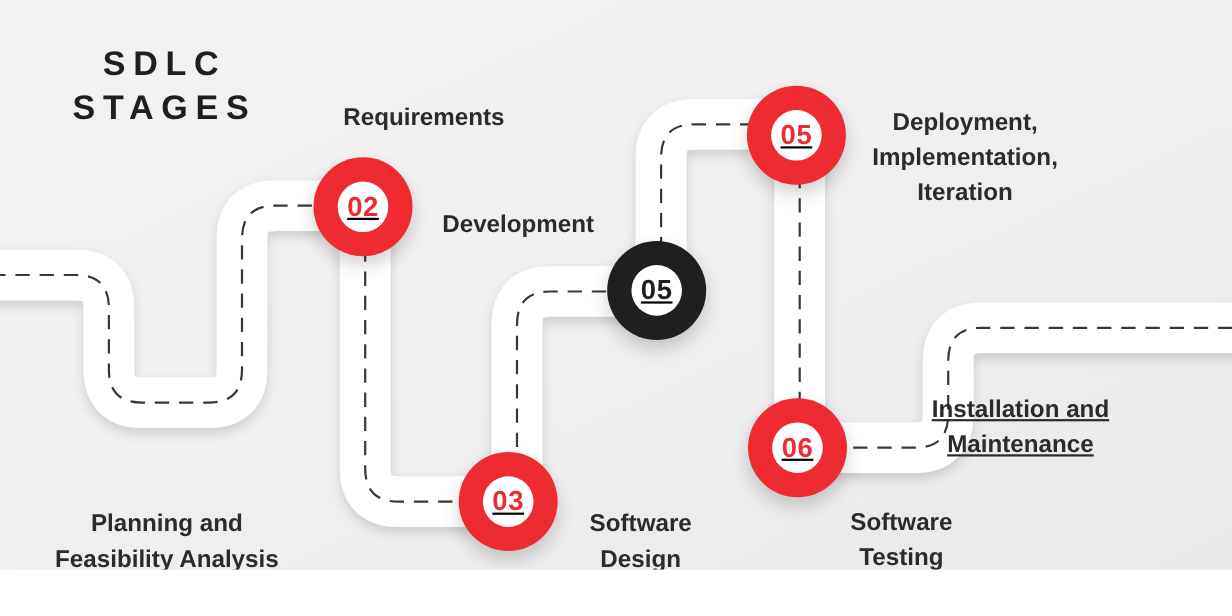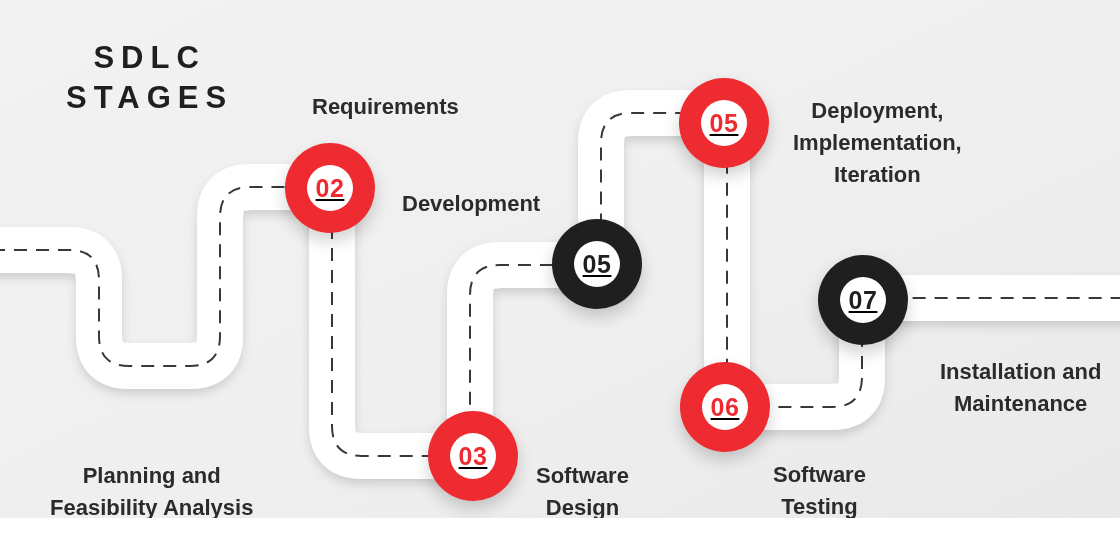--- a/index.html
+++ b/index.html
@@ -73,41 +73,41 @@
   .node-num {
     font-size: 25px;
     font-weight: 700;
     letter-spacing: 0.5px;
   }
   .node--black .node-num { color: var(--circle-black); }
   .node--red   .node-num { color: var(--accent-red); }
 
   .node-1 { left: 169px; top: 318px; }
   .node-2 { left: 285px; top: 143px; }
-  .node-3 { left: 428px; top: 411px; }
+  .node-3 { left: 417px; top: 411px; }
   .node-4 { left: 552px; top: 219px; }
   .node-5 { left: 679px; top:  78px; }
   .node-6 { left: 680px; top: 362px; }
   .node-7 { left: 818px; top: 255px; }
 
   .label {
     position: absolute;
     font-size: 22px;
     font-weight: 700;
     line-height: 32px;
     color: var(--label-text);
     white-space: pre-line;
   }
   .label-1 { left:  50px; top: 460px; }
   .label-2 { left: 312px; top:  91px; }
   .label-3 { left: 536px; top: 460px; }
   .label-4 { left: 402px; top: 188px; }
   .label-5 { left: 793px; top:  95px; }
   .label-6 { left: 773px; top: 459px; }
-  .label-7 { left: 940px; top: 356px; }
+  .label-7 { left: 847px; top: 356px; text-decoration: underline; }
 </style>
 </head>
 <body>
 
 <div class="canvas">
 
   <svg class="road-svg" viewBox="0 0 1120 560" aria-hidden="true">
     <defs>
       <filter id="roadShadow" x="-20%" y="-20%" width="140%" height="140%">
         <feDropShadow dx="0" dy="5" stdDeviation="5" flood-color="#000000" flood-opacity="0.14"></feDropShadow>
@@ -152,25 +152,20 @@
   <div class="node node--red node-5">
     <div class="node-inner">
       <span class="node-num">05</span>
     </div>
   </div>
   <div class="node node--red node-6">
     <div class="node-inner">
       <span class="node-num">06</span>
     </div>
   </div>
-  <div class="node node--black node-7">
-    <div class="node-inner">
-      <span class="node-num">07</span>
-    </div>
-  </div>
 
   <div class="label label-1">Planning and
 Feasibility Analysis</div>
   <div class="label label-2">Requirements</div>
   <div class="label label-3">Software
 Design</div>
   <div class="label label-4">Development</div>
   <div class="label label-5">Deployment,
 Implementation,
 Iteration</div>

